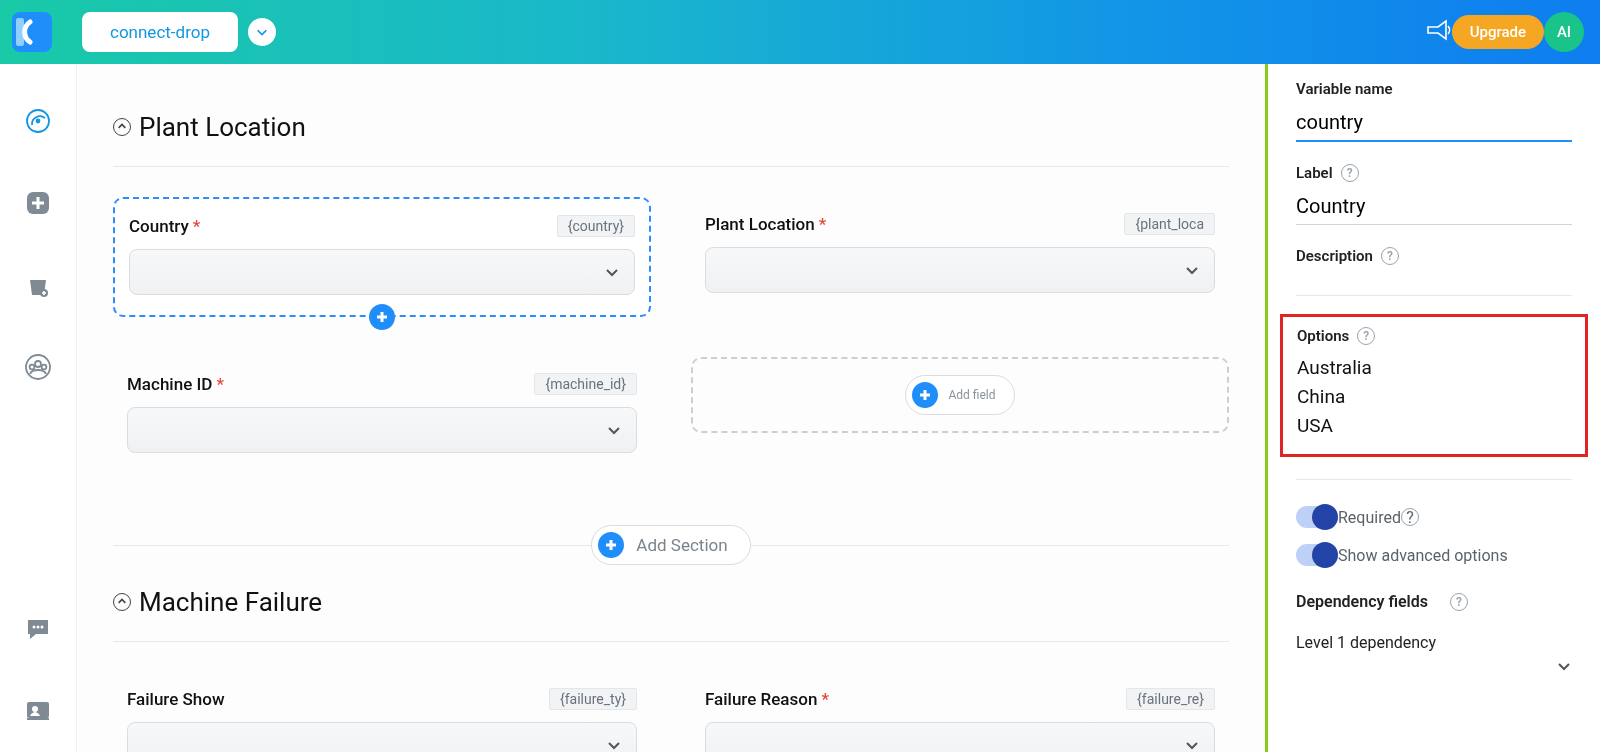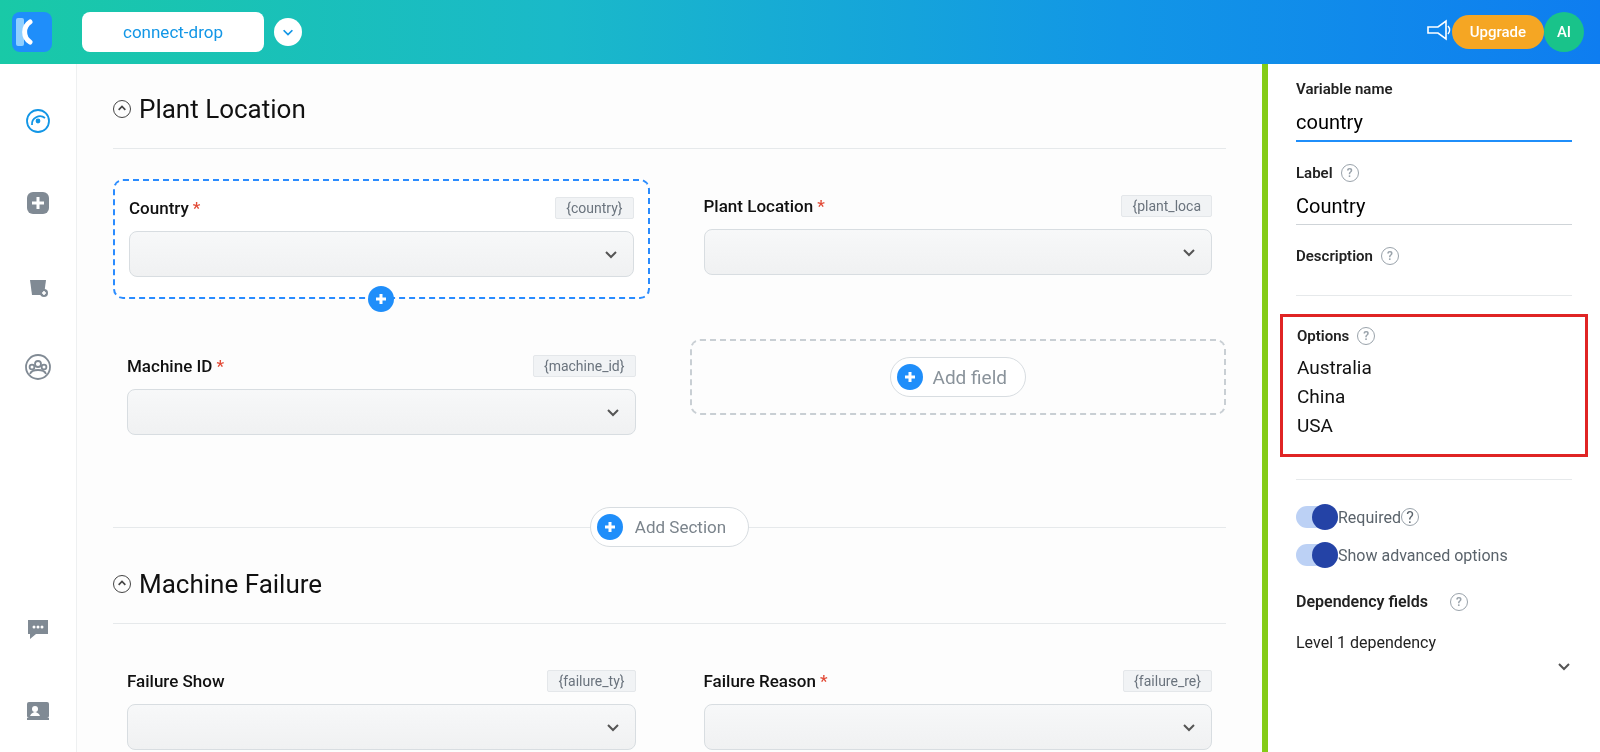--- a/index.html
+++ b/index.html
@@ -7,41 +7,41 @@
 
   
   .header {
     height: 64px;
     background: linear-gradient(90deg, #19c9a7 0%, #1ab9c9 35%, #1296e6 70%, #0e7df0 100%);
     display: flex; align-items: center; padding: 0 16px 0 0;
   }
   .logo-box { width: 64px; height: 64px; display:flex; align-items:center; justify-content:center;}
   .logo-box svg { width: 44px; height: 44px; }
   .header-left { display:flex; align-items:center; gap:10px; margin-left:18px; }
-  .proj-btn { background:#fff; border-radius:8px; height:40px; padding:0 41px; display:flex; align-items:center; color:#1296e6; font-size:17px; border:none; font-weight:400;}
+  .proj-btn { background:#fff; border-radius:8px; height:40px; padding:0 28px; display:flex; align-items:center; color:#1296e6; font-size:17px; border:none; font-weight:400;}
   .chev-btn { background:#fff; border-radius:50%; width:28px; height:28px; display:flex; align-items:center; justify-content:center;}
   .chev-btn svg { width:14px; height:14px; stroke:#1296e6; }
   .header-right { margin-left:auto; display:flex; align-items:center; }
   .announce-icon svg { width:28px; height:28px; stroke:#fff; fill:none; stroke-width:1.6;}
   .upgrade-btn { background:#f5a623; color:#fff; border:none; border-radius:999px; padding:8px 18px; font-size:15px; font-weight:500;}
   .avatar { width:40px; height:40px; border-radius:50%; background:#19c38a; color:#fff; display:flex; align-items:center; justify-content:center; font-size:15px; font-weight:500;}
 
   
   .sidebar { position:absolute; top:64px; left:0; bottom:0; width:76px; background:#fff; display:flex; flex-direction:column; align-items:center; padding-top:40px; gap:48px;}
   .sidebar .sbi { width:34px; height:34px; display:flex; align-items:center; justify-content:center; color:#808a94; }
   .sidebar .sbi.active { color:#1296e6; }
   .sidebar .sbi svg { width:28px; height:28px; stroke:currentColor; fill:none; stroke-width:1.8; }
   .sidebar .sbi.fill svg { fill:currentColor; stroke:none;}
   .sidebar .sbi.chat, .sidebar .sbi.person { margin-top:auto; }
   .sidebar .sbi.person { margin-top:0; margin-bottom:24px;}
   .sidebar-spacer { flex:1; }
 
   
   .main { position:absolute; top:64px; left:76px; right:0; bottom:0; display:flex;}
-  .canvas-wrap { flex:1; overflow-y:auto; padding:10px 36px 40px 36px; border-left:1px solid #eef0f1; border-right:6px solid #84cc16; background:#fdfdfd;}
+  .canvas-wrap { flex:1; overflow-y:auto; padding:28px 36px 40px 36px; border-left:1px solid #eef0f1; border-right:3px solid #84cc16; background:#fdfdfd;}
   .canvas-wrap::-webkit-scrollbar{width:8px;} .canvas-wrap::-webkit-scrollbar-thumb{background:#ddd;border-radius:4px;}
 
   .section { padding:20px 0 10px 0; }
   .section-head { display:flex; align-items:center; gap:8px; padding-bottom:24px; border-bottom:1px solid #e6e9eb; }
   .section-head .chev { width:18px; height:18px; border:1.5px solid #444; border-radius:50%; display:flex;align-items:center;justify-content:center;}
   .section-head .chev svg{width:10px;height:10px;stroke:#444;stroke-width:2;fill:none;}
   .section-title { font-size:26px; font-weight:400; color:#111; }
 
   .field-grid { display:grid; grid-template-columns: 1fr 1fr; gap:40px 40px; padding:30px 0 24px 0;}
   .field-card { position:relative; padding:16px 14px 20px 14px; border-radius:10px;}
@@ -51,21 +51,21 @@
   .field-label { font-size:17px; color:#111; font-weight:500;}
   .field-label .req { color:#e24a36; margin-left:4px;}
   .var-chip { background:#f1f3f5; border:1px solid #e4e7ea; border-radius:2px; padding:2px 10px; font-size:14px; color:#6a737d;}
   .dd { width:100%; height:46px; background:linear-gradient(#f7f8f9,#f0f1f2); border:1px solid #d8dde1; border-radius:8px; display:flex; align-items:center; justify-content:flex-end; padding:0 14px;}
   .dd svg{width:16px;height:16px;stroke:#555;stroke-width:2;fill:none;}
 
   .add-field-box { border:2px dashed #c9cfd4; border-radius:10px; display:flex; align-items:center; justify-content:center; height:76px; grid-column:2;}
   .add-pill { display:flex; align-items:center; gap:10px; border:1px solid #d8dde1; border-radius:999px; padding:6px 18px 6px 6px; background:#fff;}
   .plus-circle { width:26px; height:26px; border-radius:50%; background:#1f8efa; display:flex;align-items:center;justify-content:center;}
   .plus-circle svg{width:14px;height:14px;stroke:#fff;stroke-width:3;}
-  .add-pill span { color:#8a939b; font-size:19px;}
+  .add-pill span { color:#8a939b; font-size:12px;}
 
   .divider-row { position:relative; height:28px; margin:24px 0 8px 0; display:flex; align-items:center;}
   .divider-row:before { content:""; position:absolute; left:0; right:0; top:50%; height:1px; background:#e6e9eb;}
   .add-section-pill { position:relative; margin:0 auto; background:#fff; border:1px solid #d8dde1; border-radius:999px; padding:6px 22px 6px 6px; display:flex; align-items:center; gap:12px;}
   .add-section-pill span{color:#7b848c;font-size:17px;}
 
   
   .right-panel { width:332px; flex:none; padding:16px 28px 24px 28px; overflow-y:auto;}
   .rp-label { font-size:15px; font-weight:600; color:#222; display:flex; align-items:center; gap:8px;}
   .rp-input { width:100%; border:none; border-bottom:2px solid #1f8efa; font-size:20px; padding:6px 0; margin:6px 0 22px 0; outline:none;}

